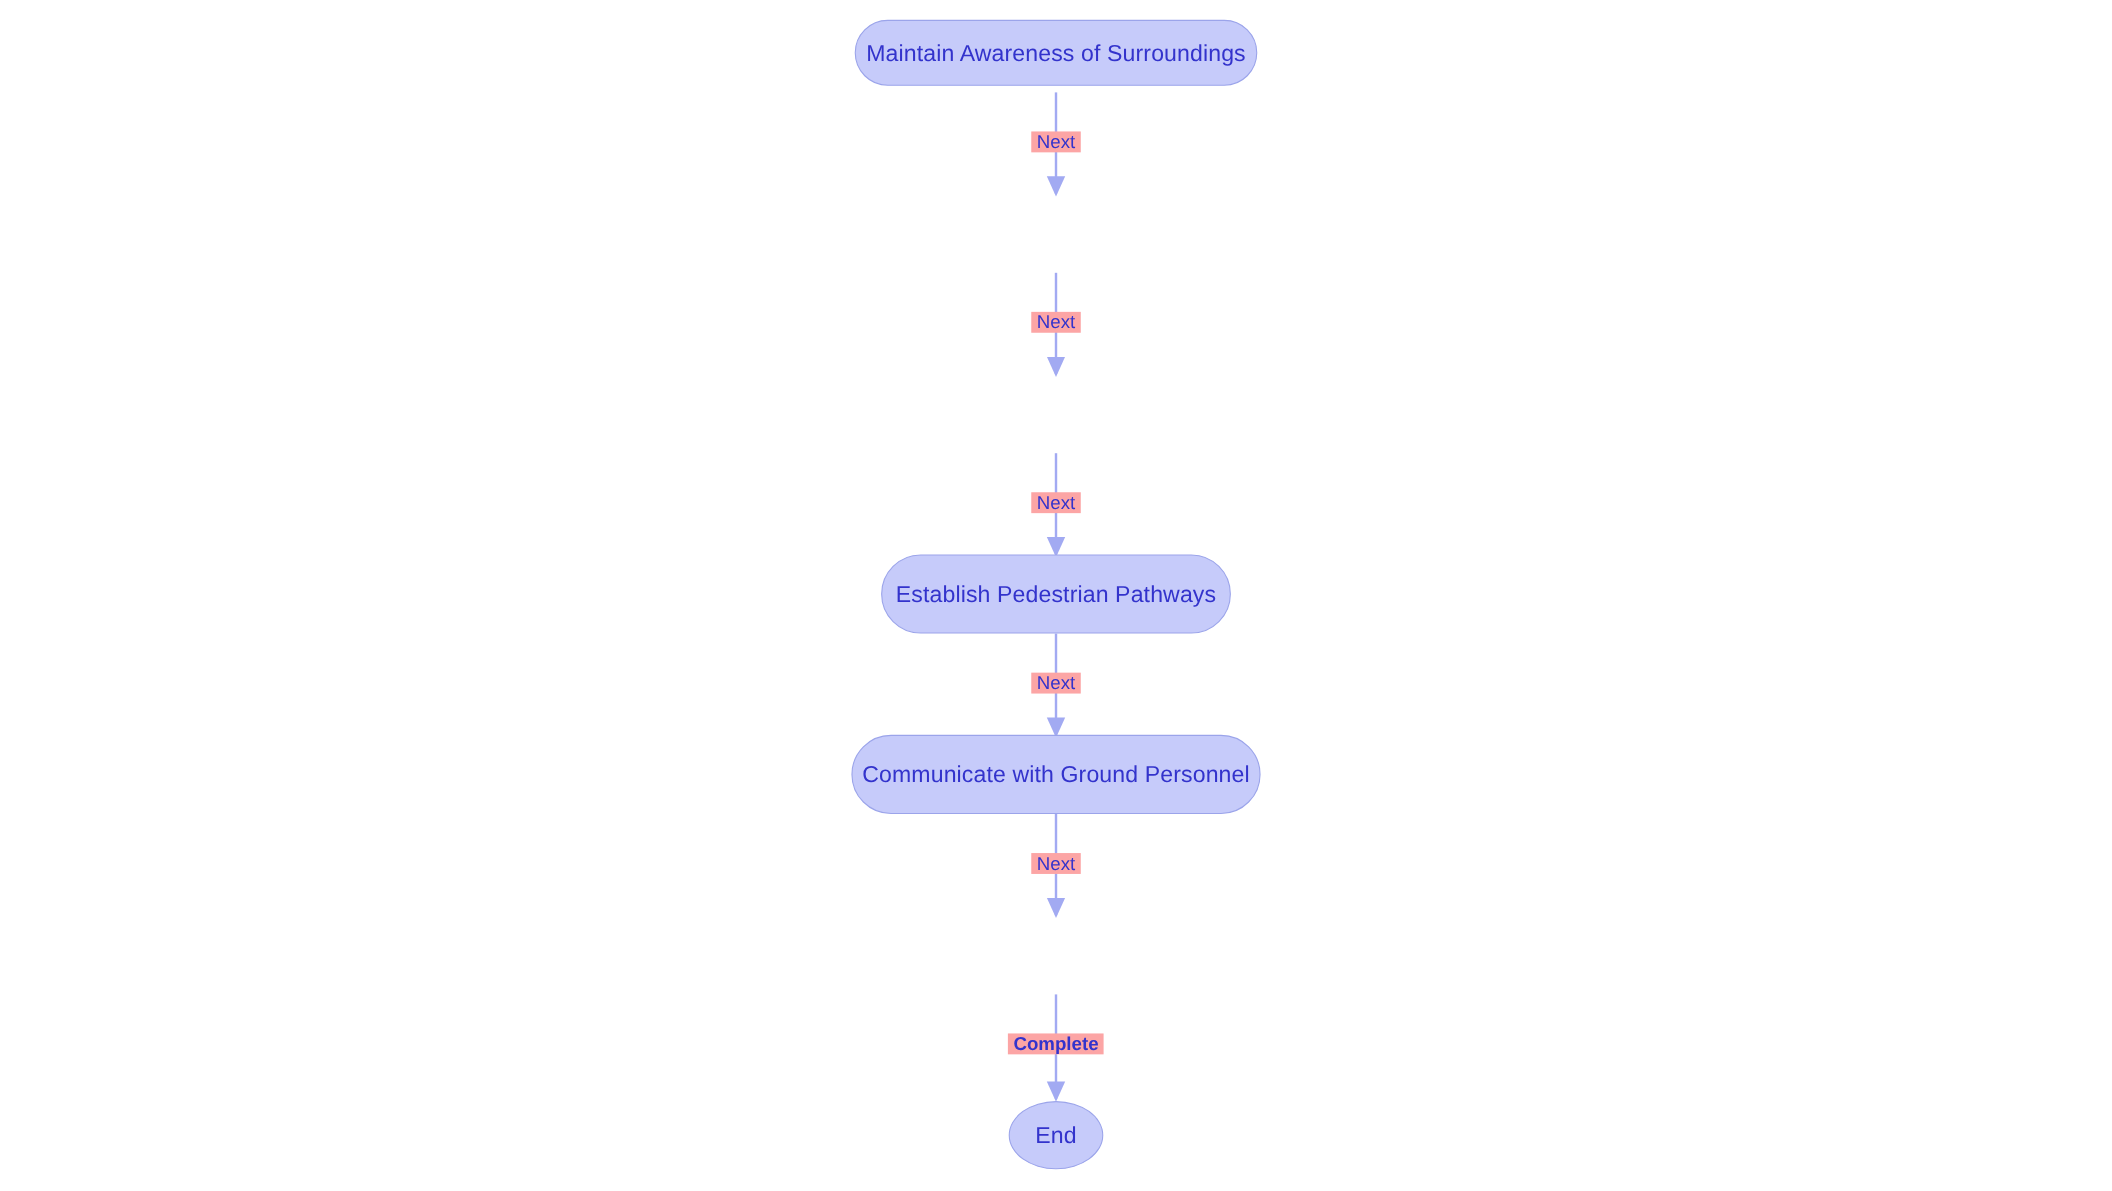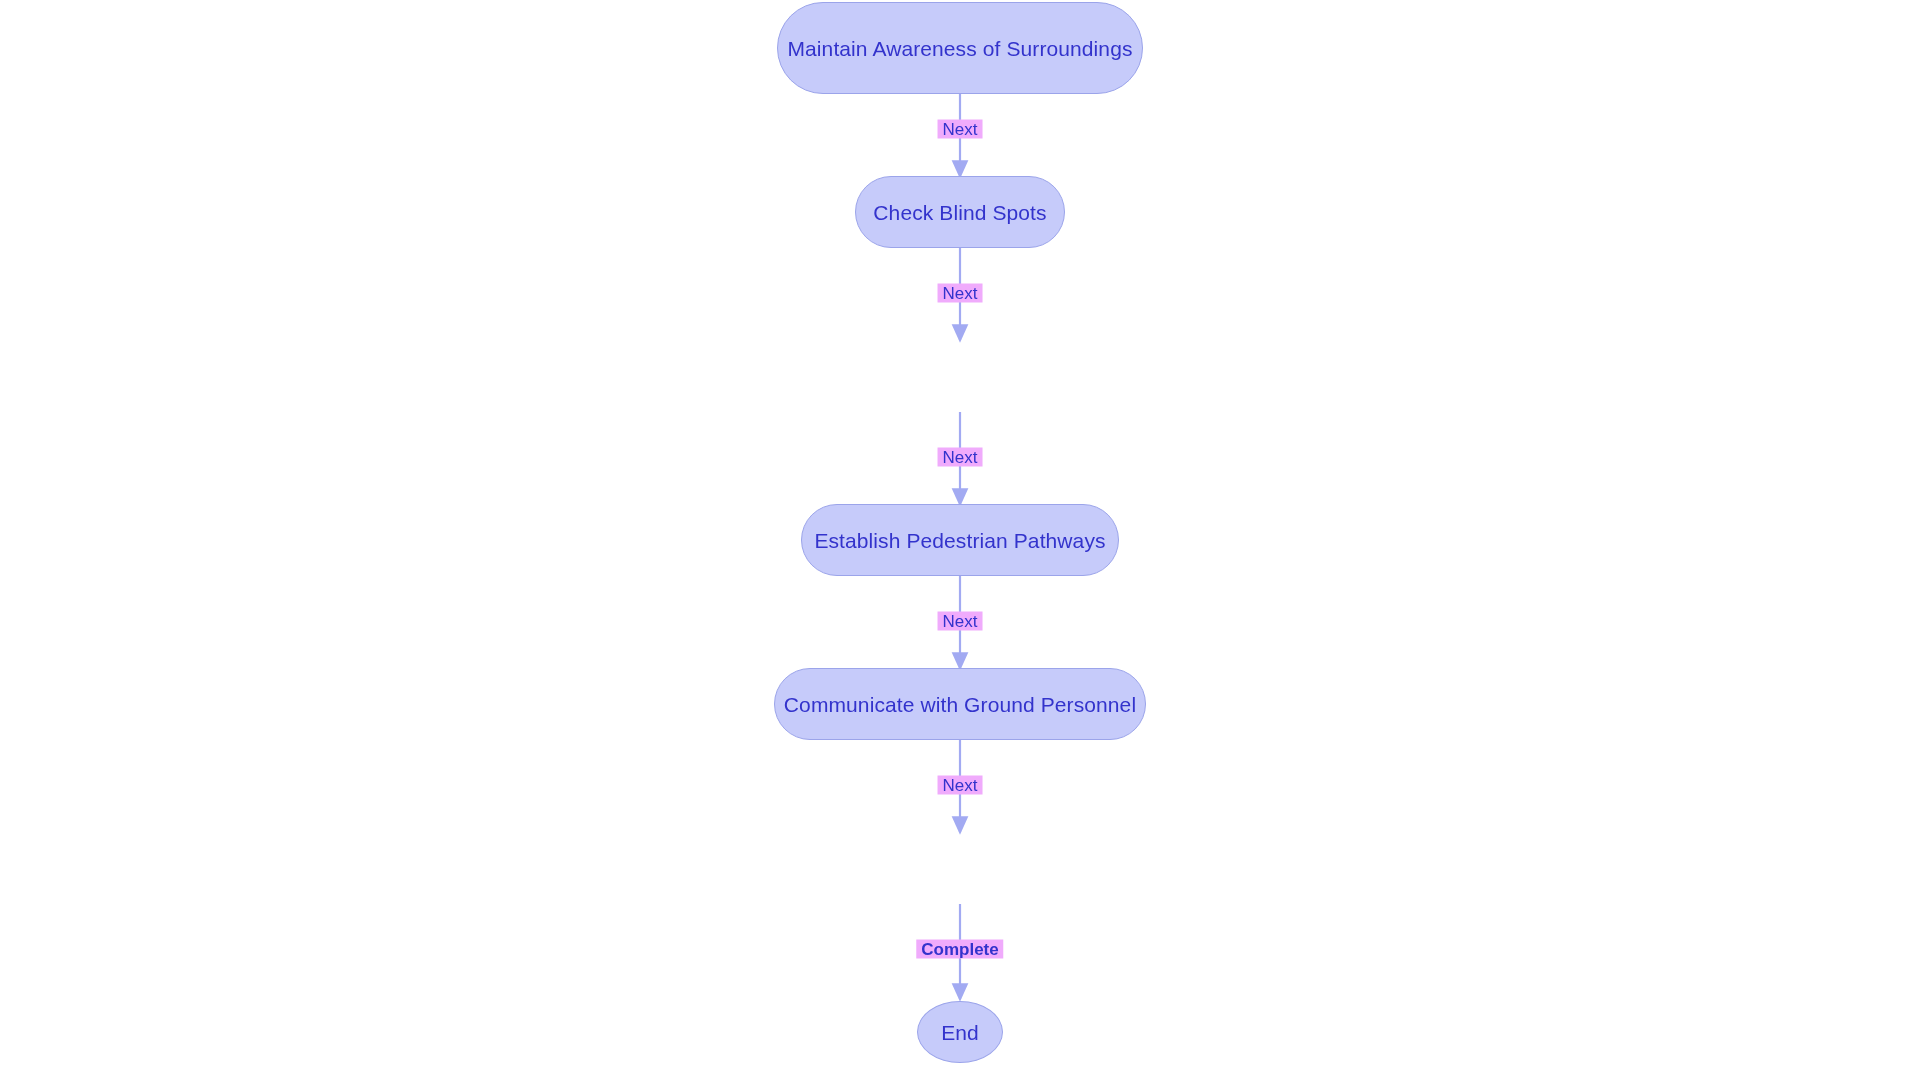--- a/index.html
+++ b/index.html
@@ -66,21 +66,21 @@
     pointer-events: none;
   }
 
   .edge-label {
     position: absolute;
     transform: translate(-50%, -50%);
     color: #3333cc;
     font-size: 17px;
     line-height: 1;
     white-space: nowrap;
-    background: #f0abfc;
+    background: #fca5a5;
     padding: 1px 5px;
   }
 </style>
 </head>
 <body>
 
 <div id="flow-root">
 
   <svg id="edge-layer" viewBox="0 0 1920 1083" width="1920" height="1083" xmlns="http://www.w3.org/2000/svg">
     <defs>
@@ -98,25 +98,22 @@
       </g>
   </svg>
 
   <div id="node-layer">
       <div class="edge-label" style="left: 960px; top: 129px;">Next</div>
       <div class="edge-label" style="left: 960px; top: 293px;">Next</div>
       <div class="edge-label" style="left: 960px; top: 457px;">Next</div>
       <div class="edge-label" style="left: 960px; top: 621px;">Next</div>
       <div class="edge-label" style="left: 960px; top: 785px;">Next</div>
       <div class="edge-label" style="left: 960px; top: 949px; font-weight: bold;">Complete</div>
-      <div class="node stadium" style="left: 960px; top: 48px; width: 366px; height: 92px;">
+      <div class="node stadium" style="left: 960px; top: 48px; width: 366px; height: 60px;">
         <span class="node-label">Maintain Awareness of Surroundings</span>
-      </div>
-      <div class="node stadium" style="left: 960px; top: 212px; width: 210px; height: 72px;">
-        <span class="node-label">Check Blind Spots</span>
       </div>
       <div class="node stadium" style="left: 960px; top: 540px; width: 318px; height: 72px;">
         <span class="node-label">Establish Pedestrian Pathways</span>
       </div>
       <div class="node stadium" style="left: 960px; top: 704px; width: 372px; height: 72px;">
         <span class="node-label">Communicate with Ground Personnel</span>
       </div>
       <div class="node circle" style="left: 960px; top: 1032px; width: 86px; height: 62px; text-align: right;">
         <span class="node-label">End</span>
       </div>

